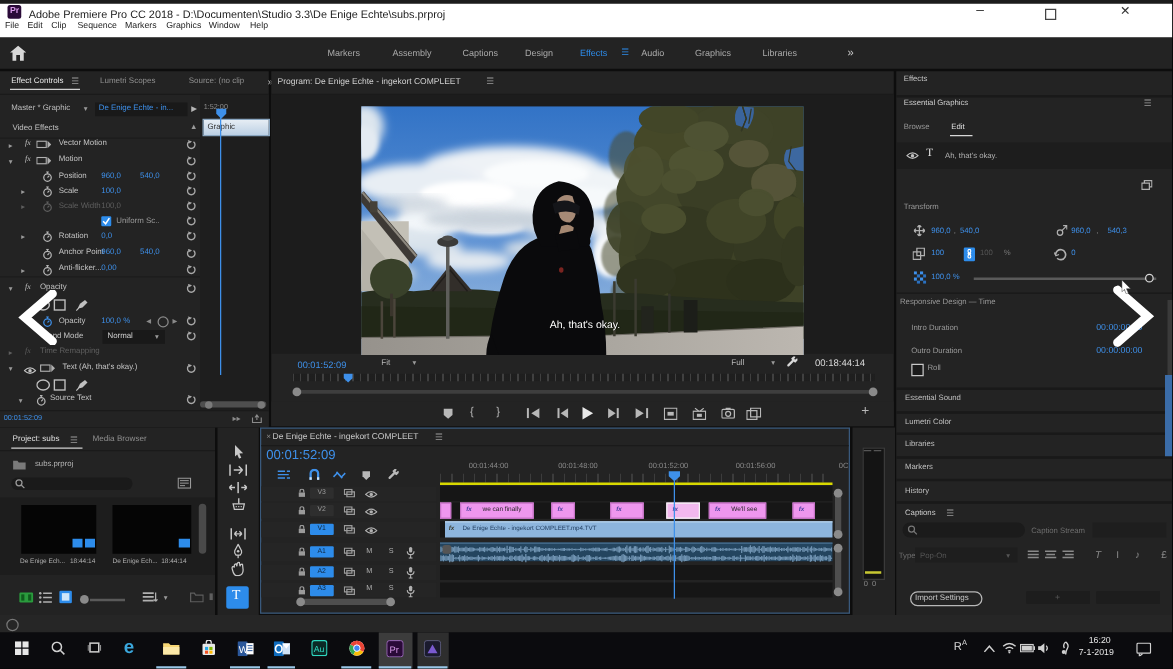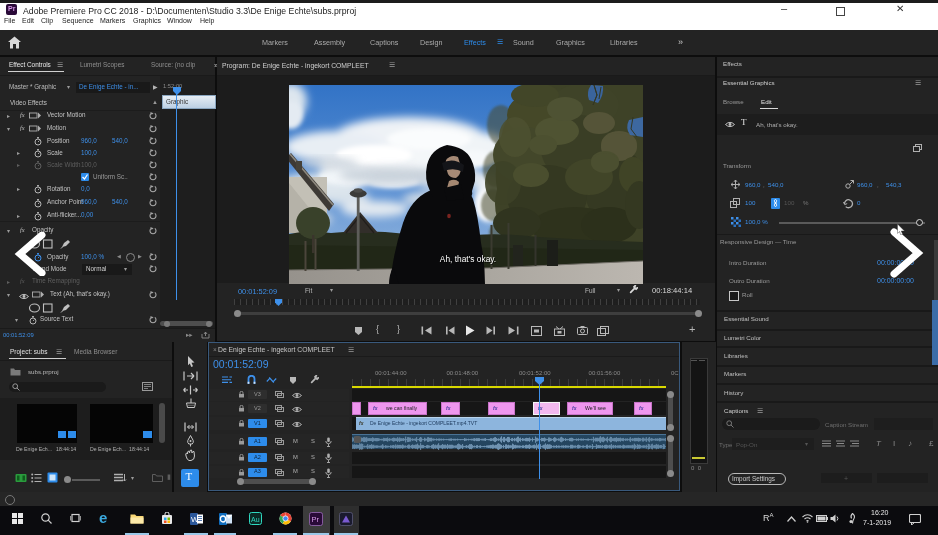--- a/index.html
+++ b/index.html
@@ -35,21 +35,21 @@
   <div class="abs" id="wsbar" style="left:0;top:30px;width:938px;height:25px;background:#232323;">
     <svg class="abs" style="left:8px;top:6px;" width="13" height="13" viewBox="0 0 13 13">
         <path d="M6.5 0.5 L13 6 L11 6 L11 12.5 L8 12.5 L8 8 L5 8 L5 12.5 L2 12.5 L2 6 L0 6 Z" fill="#d8d8d8"></path>
       </svg>
     <div class="t" style="left:262px;top:8px;font-size:7.2px;color:#ababab;">Markers</div>
     <div class="t" style="left:314px;top:8px;font-size:7.2px;color:#ababab;">Assembly</div>
     <div class="t" style="left:370px;top:8px;font-size:7.2px;color:#ababab;">Captions</div>
     <div class="t" style="left:420px;top:8px;font-size:7.2px;color:#ababab;">Design</div>
     <div class="t" style="left:464px;top:8px;font-size:7.2px;color:#2d8ceb;">Effects</div>
     <div class="t" style="left:497px;top:8px;font-size:7px;color:#2d8ceb;">☰</div>
-    <div class="t" style="left:513px;top:8px;font-size:7.2px;color:#ababab;">Sound</div>
+    <div class="t" style="left:513px;top:8px;font-size:7.2px;color:#ababab;">Audio</div>
     <div class="t" style="left:556px;top:8px;font-size:7.2px;color:#ababab;">Graphics</div>
     <div class="t" style="left:610px;top:8px;font-size:7.2px;color:#ababab;">Libraries</div>
     <div class="t" style="left:678px;top:7px;font-size:9px;color:#c8c8c8;">»</div>
   </div>
 
   <div class="abs" id="ecpanel" style="left:0;top:57px;width:215px;height:284px;background:#232323;font-size:6.3px;color:#c2c2c2;">
 
     <div class="t" style="left:9px;top:4px;font-size:6.4px;color:#e8e8e8;">Effect Controls</div>
     <div class="t" style="left:57px;top:4px;font-size:7px;color:#9a9a9a;">☰</div>
     <div class="abs" style="left:8px;top:14px;width:56px;height:1px;background:#d0d0d0;"></div>

